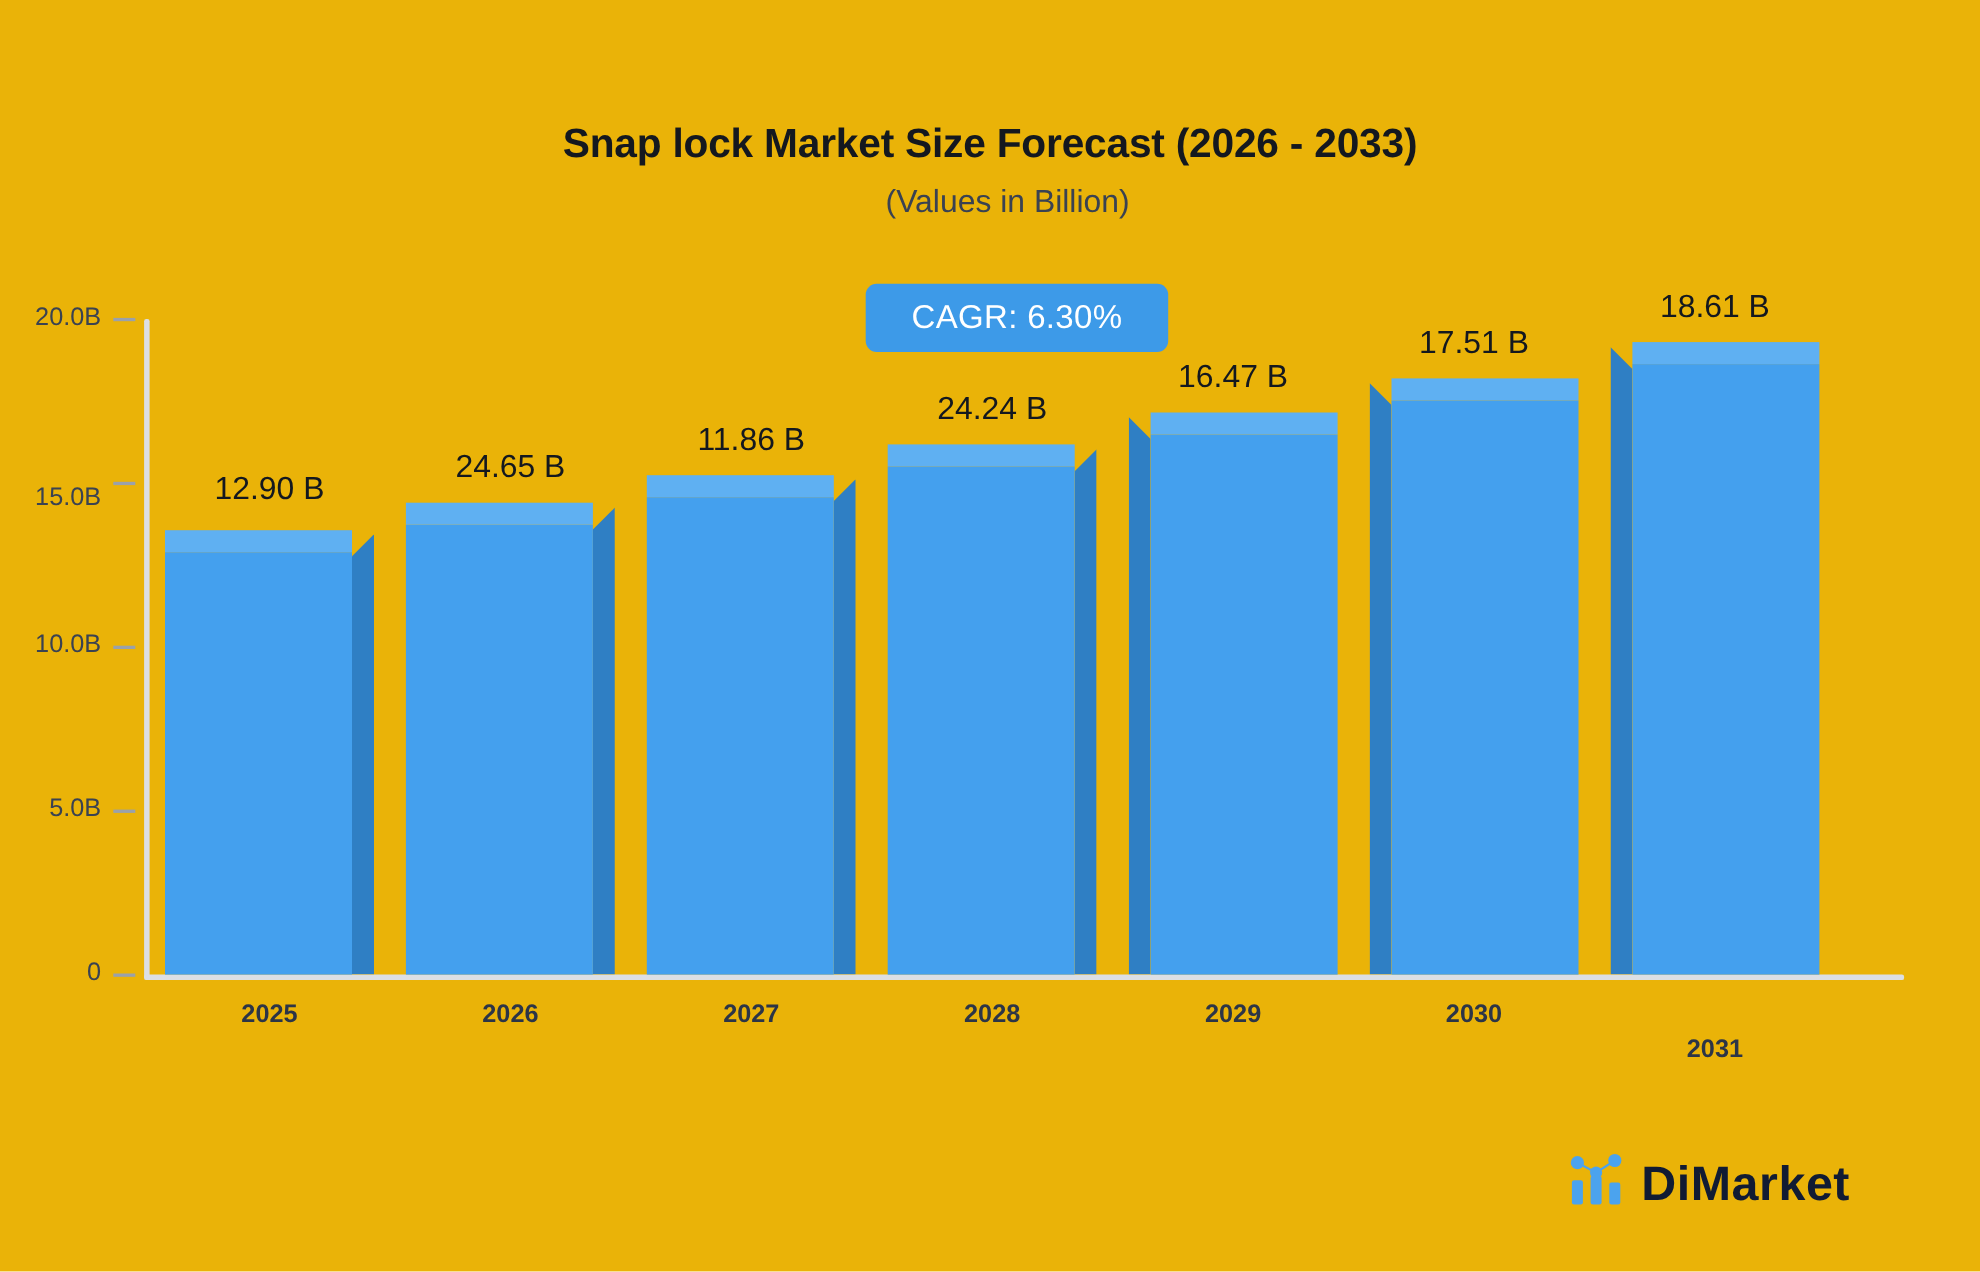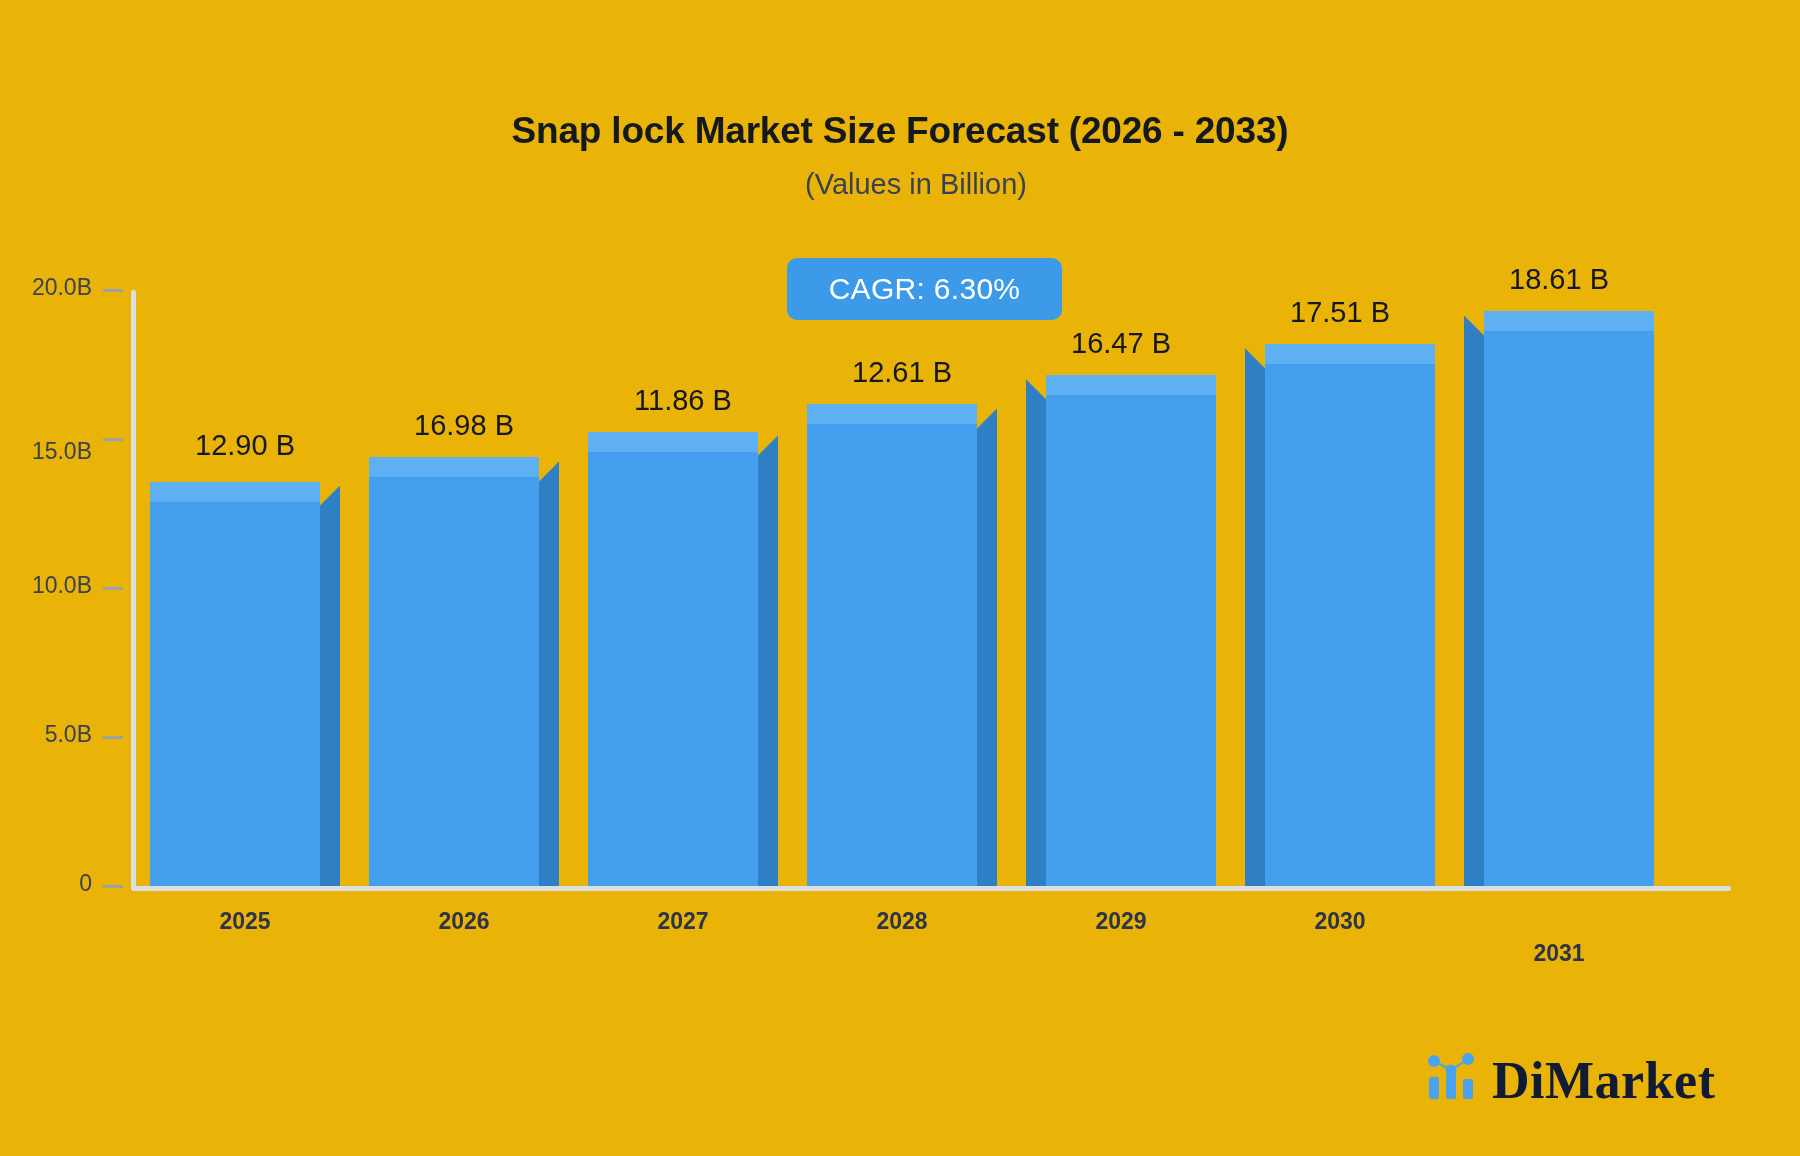--- a/index.html
+++ b/index.html
@@ -155,22 +155,22 @@
     display: flex;
     align-items: center;
     gap: 14px;
   }
   .logo-mark {
     width: 54px;
     height: 52px;
     position: relative;
   }
   .logo-text {
-    font-family: Liberation Serif, serif;
-    font-size: 52px;
+    font-family: Liberation Sans, sans-serif;
+    font-size: 44px;
     font-weight: bold;
     color: #111b33;
     letter-spacing: 0.5px;
     line-height: 1;
     margin-top: 13px;
   }
 </style>
 </head>
 <body>
 
@@ -203,33 +203,33 @@
           <div class="bar-front" style="width: 170px; height: 384.42px; left: 0px; background: rgb(68, 160, 238);"></div>
           <div class="bar-side" style="width: 20px; height: 400.42px; left: 170px; bottom: 0px; background: rgb(47, 127, 196); clip-path: polygon(0px 20px, 100% 0px, 100% 100%, 0px 100%);"></div>
           <div class="bar-top" style="width: 170px; height: 20px; left: 0px; top: 0px; background: rgb(95, 176, 242);"></div>
         </div>
         <div class="bar-label" style="left: 130px; width: 230px; top: 429px;">12.90 B</div>
         <div class="bar-group" style="left: 369px; top: 457.442px; width: 190px; height: 428.558px;">
           <div class="bar-front" style="width: 170px; height: 408.558px; left: 0px; background: rgb(68, 160, 238);"></div>
           <div class="bar-side" style="width: 20px; height: 424.558px; left: 170px; bottom: 0px; background: rgb(47, 127, 196); clip-path: polygon(0px 20px, 100% 0px, 100% 100%, 0px 100%);"></div>
           <div class="bar-top" style="width: 170px; height: 20px; left: 0px; top: 0px; background: rgb(95, 176, 242);"></div>
         </div>
-        <div class="bar-label" style="left: 349px; width: 230px; top: 409.442px;">16.98 B</div>
+        <div class="bar-label" style="left: 349px; width: 230px; top: 409.442px;">24.65 B</div>
         <div class="bar-group" style="left: 588px; top: 431.516px; width: 190px; height: 454.484px;">
           <div class="bar-front" style="width: 170px; height: 434.484px; left: 0px; background: rgb(68, 160, 238);"></div>
           <div class="bar-side" style="width: 20px; height: 450.484px; left: 170px; bottom: 0px; background: rgb(47, 127, 196); clip-path: polygon(0px 20px, 100% 0px, 100% 100%, 0px 100%);"></div>
           <div class="bar-top" style="width: 170px; height: 20px; left: 0px; top: 0px; background: rgb(95, 176, 242);"></div>
         </div>
         <div class="bar-label" style="left: 568px; width: 230px; top: 383.516px;">11.86 B</div>
         <div class="bar-group" style="left: 807px; top: 404.398px; width: 190px; height: 481.602px;">
           <div class="bar-front" style="width: 170px; height: 461.602px; left: 0px; background: rgb(68, 160, 238);"></div>
           <div class="bar-side" style="width: 20px; height: 477.602px; left: 170px; bottom: 0px; background: rgb(47, 127, 196); clip-path: polygon(0px 20px, 100% 0px, 100% 100%, 0px 100%);"></div>
           <div class="bar-top" style="width: 170px; height: 20px; left: 0px; top: 0px; background: rgb(95, 176, 242);"></div>
         </div>
-        <div class="bar-label" style="left: 787px; width: 230px; top: 356.398px;">12.61 B</div>
+        <div class="bar-label" style="left: 787px; width: 230px; top: 356.398px;">24.24 B</div>
         <div class="bar-group" style="left: 1026px; top: 375.194px; width: 190px; height: 510.806px;">
           <div class="bar-front" style="width: 170px; height: 490.806px; left: 20px; background: rgb(68, 160, 238);"></div>
           <div class="bar-side" style="width: 20px; height: 506.806px; left: 0px; bottom: 0px; background: rgb(47, 127, 196); clip-path: polygon(0px 0px, 100% 20px, 100% 100%, 0px 100%);"></div>
           <div class="bar-top" style="width: 170px; height: 20px; left: 20px; top: 0px; background: rgb(95, 176, 242);"></div>
         </div>
         <div class="bar-label" style="left: 1006px; width: 230px; top: 327.194px;">16.47 B</div>
         <div class="bar-group" style="left: 1245px; top: 344.202px; width: 190px; height: 541.798px;">
           <div class="bar-front" style="width: 170px; height: 521.798px; left: 20px; background: rgb(68, 160, 238);"></div>
           <div class="bar-side" style="width: 20px; height: 537.798px; left: 0px; bottom: 0px; background: rgb(47, 127, 196); clip-path: polygon(0px 0px, 100% 20px, 100% 100%, 0px 100%);"></div>
           <div class="bar-top" style="width: 170px; height: 20px; left: 20px; top: 0px; background: rgb(95, 176, 242);"></div>

